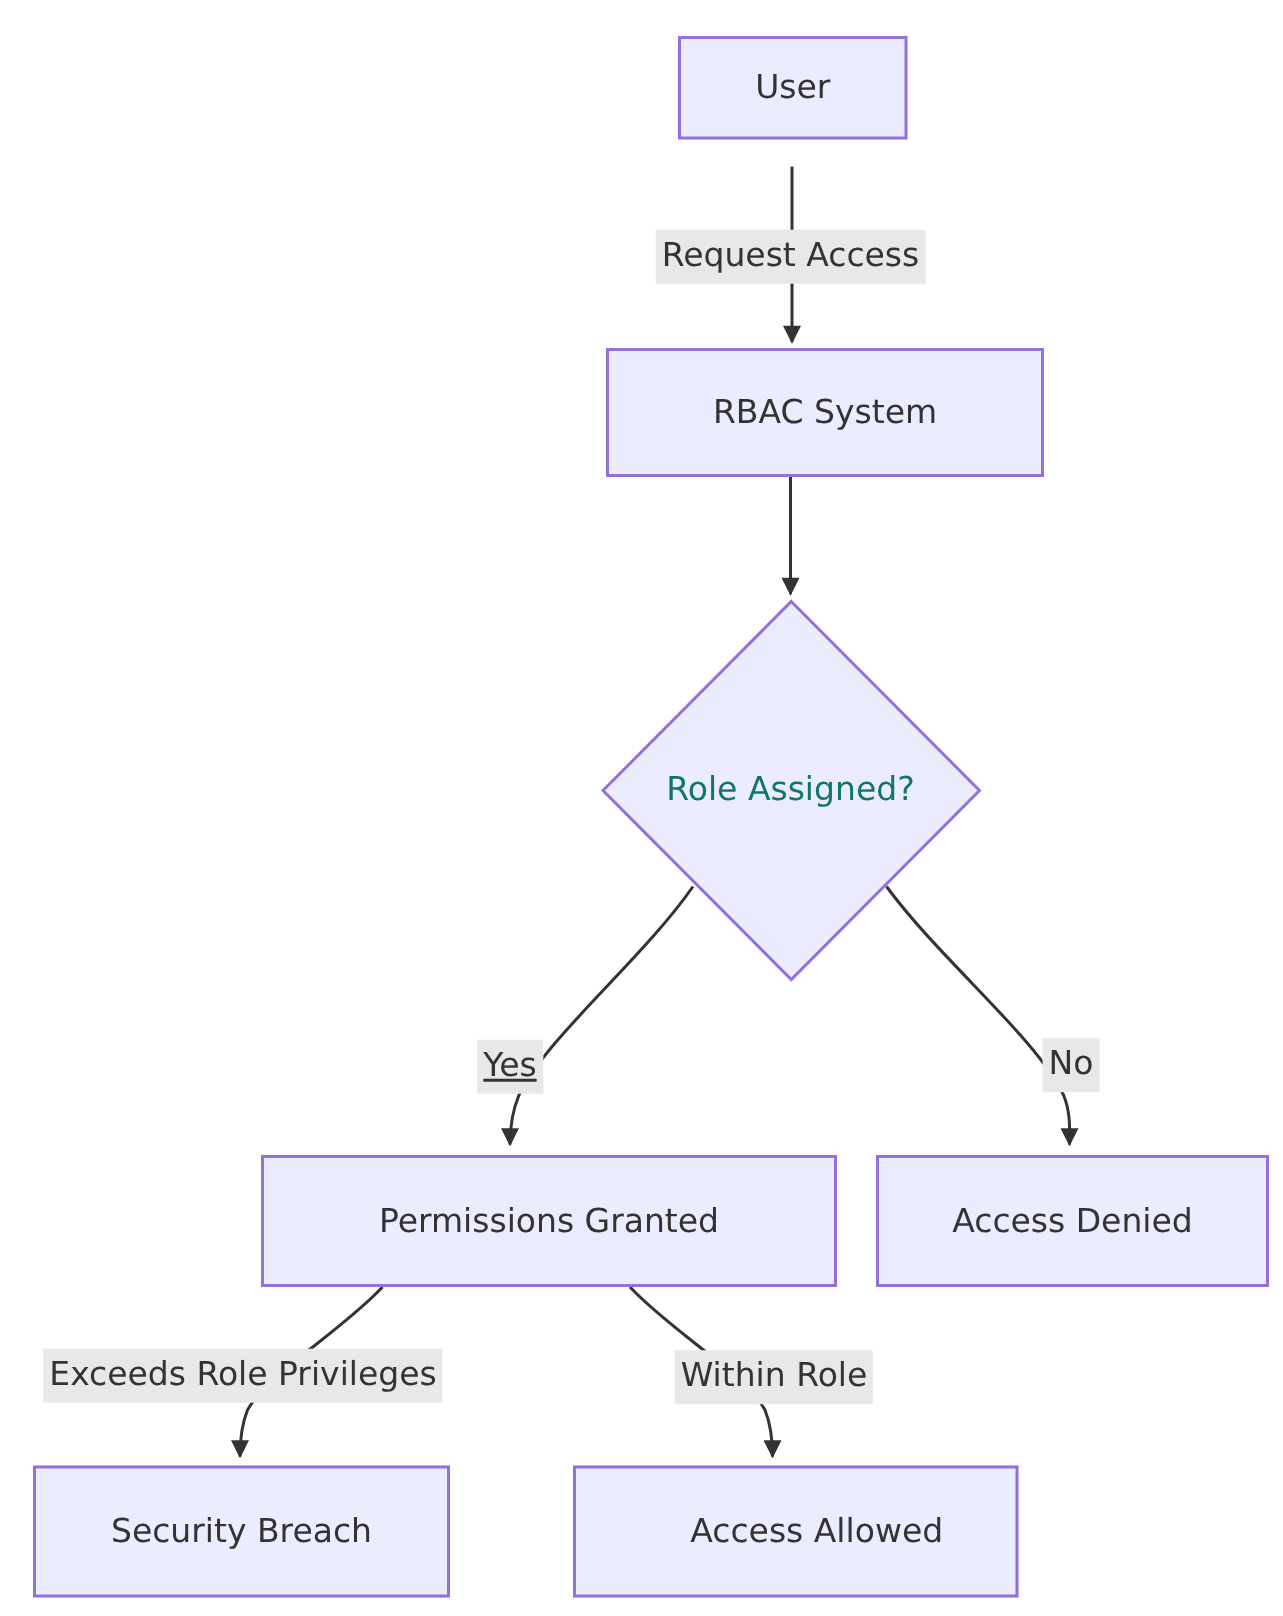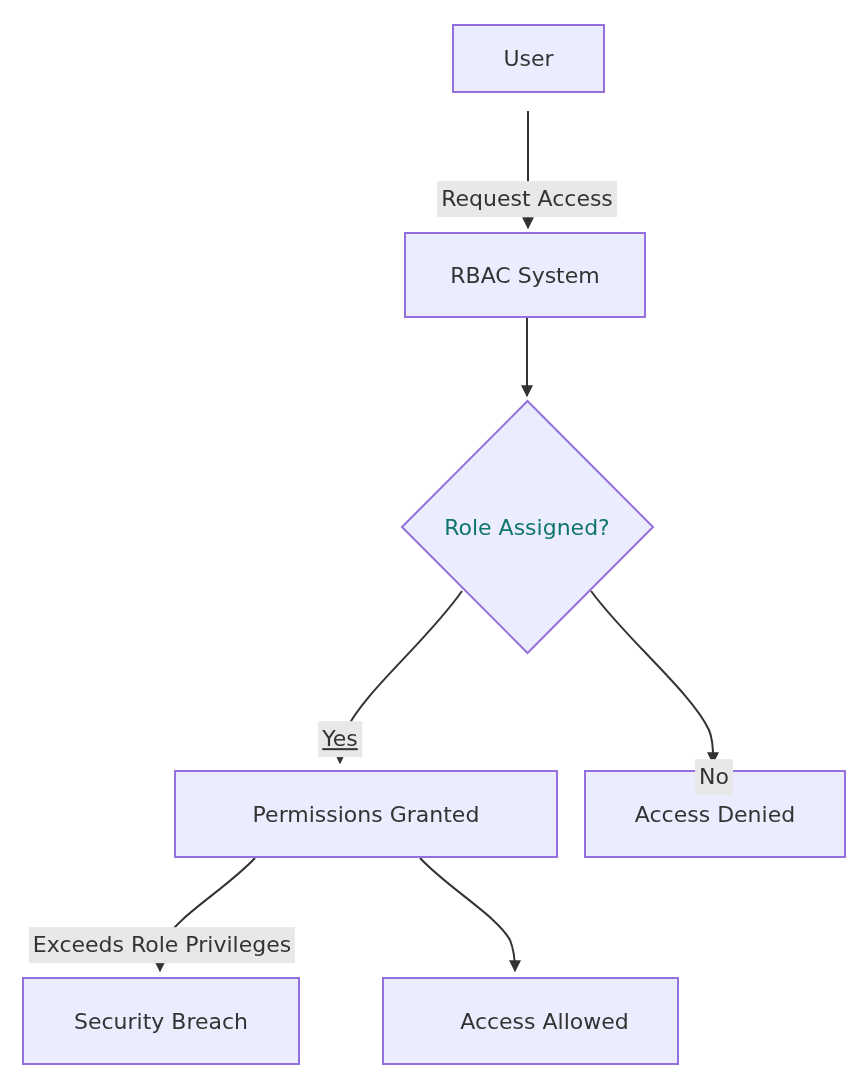--- a/index.html
+++ b/index.html
@@ -53,21 +53,20 @@
   .elabel {
     position: absolute;
     transform: translate(-50%, -50%);
     background: #e8e8e8;
     color: #333333;
     font-size: 22px;
     line-height: 1.35;
     padding: 3px 4px;
     white-space: nowrap;
     text-align: center;
-    margin-top: 28px;
   }
 </style>
 </head>
 <body>
 
 <div class="canvas">
 
   <svg class="edge-layer" width="855" height="1077" viewBox="0 0 855 1077">
     <defs>
       <marker id="arrow" viewBox="0 0 10 10" refX="9" refY="5" markerUnits="userSpaceOnUse" markerWidth="14" markerHeight="12" orient="auto-start-reverse">
@@ -82,21 +81,21 @@
     <path class="edge" d="M255,858 C227,888 178,916 165,940 C161,950 160,962 160,971" marker-end="url(#arrow)"></path>
     <path class="edge" d="M420,858 C448,888 497,916 510,940 C514,950 515,962 515,971" marker-end="url(#arrow)"></path>
 
     <polygon class="diamond" points="527.5,401 653,527 527.5,653 402,527"></polygon>
   </svg>
 
   <div class="node" style="left:452px; top:24px; width:153px; height:69px;">
     <span>User</span>
   </div>
 
-  <div class="node" style="left:404px; top:232px; width:242px; height:86px;">
+  <div class="node" style="left:404px; top:232px; width:292px; height:86px;">
     <span>RBAC System</span>
   </div>
 
   <div class="node" style="left:174px; top:770px; width:384px; height:88px;">
     <span>Permissions Granted</span>
   </div>
 
   <div class="node" style="left:22px; top:977px; width:278px; height:88px;">
     <span>Security Breach</span>
   </div>
@@ -106,16 +105,17 @@
   </div>
 
   <div class="node" style="left:382px; top:977px; width:297px; height:88px;padding-left:28px;">
     <span>Access Allowed</span>
   </div>
 
   <div class="diamond-label" style="left:527px; top:527px;">Role Assigned?</div>
 
   <div class="elabel" style="left:527px; top:171px;">Request Access</div>
   <div class="elabel" style="left:340px; top:711px;text-decoration:underline;">Yes</div>
-  <div class="elabel" style="left:714px; top:749px;">No</div>
+  <div class="elabel" style="left:714px; top:710px;">No</div>
   <div class="elabel" style="left:162px; top:917px;">Exceeds Role Privileges</div>
+  <div class="elabel" style="left:516px; top:918px;">Within Role</div>
 
 </div>
 
 </body></html>

